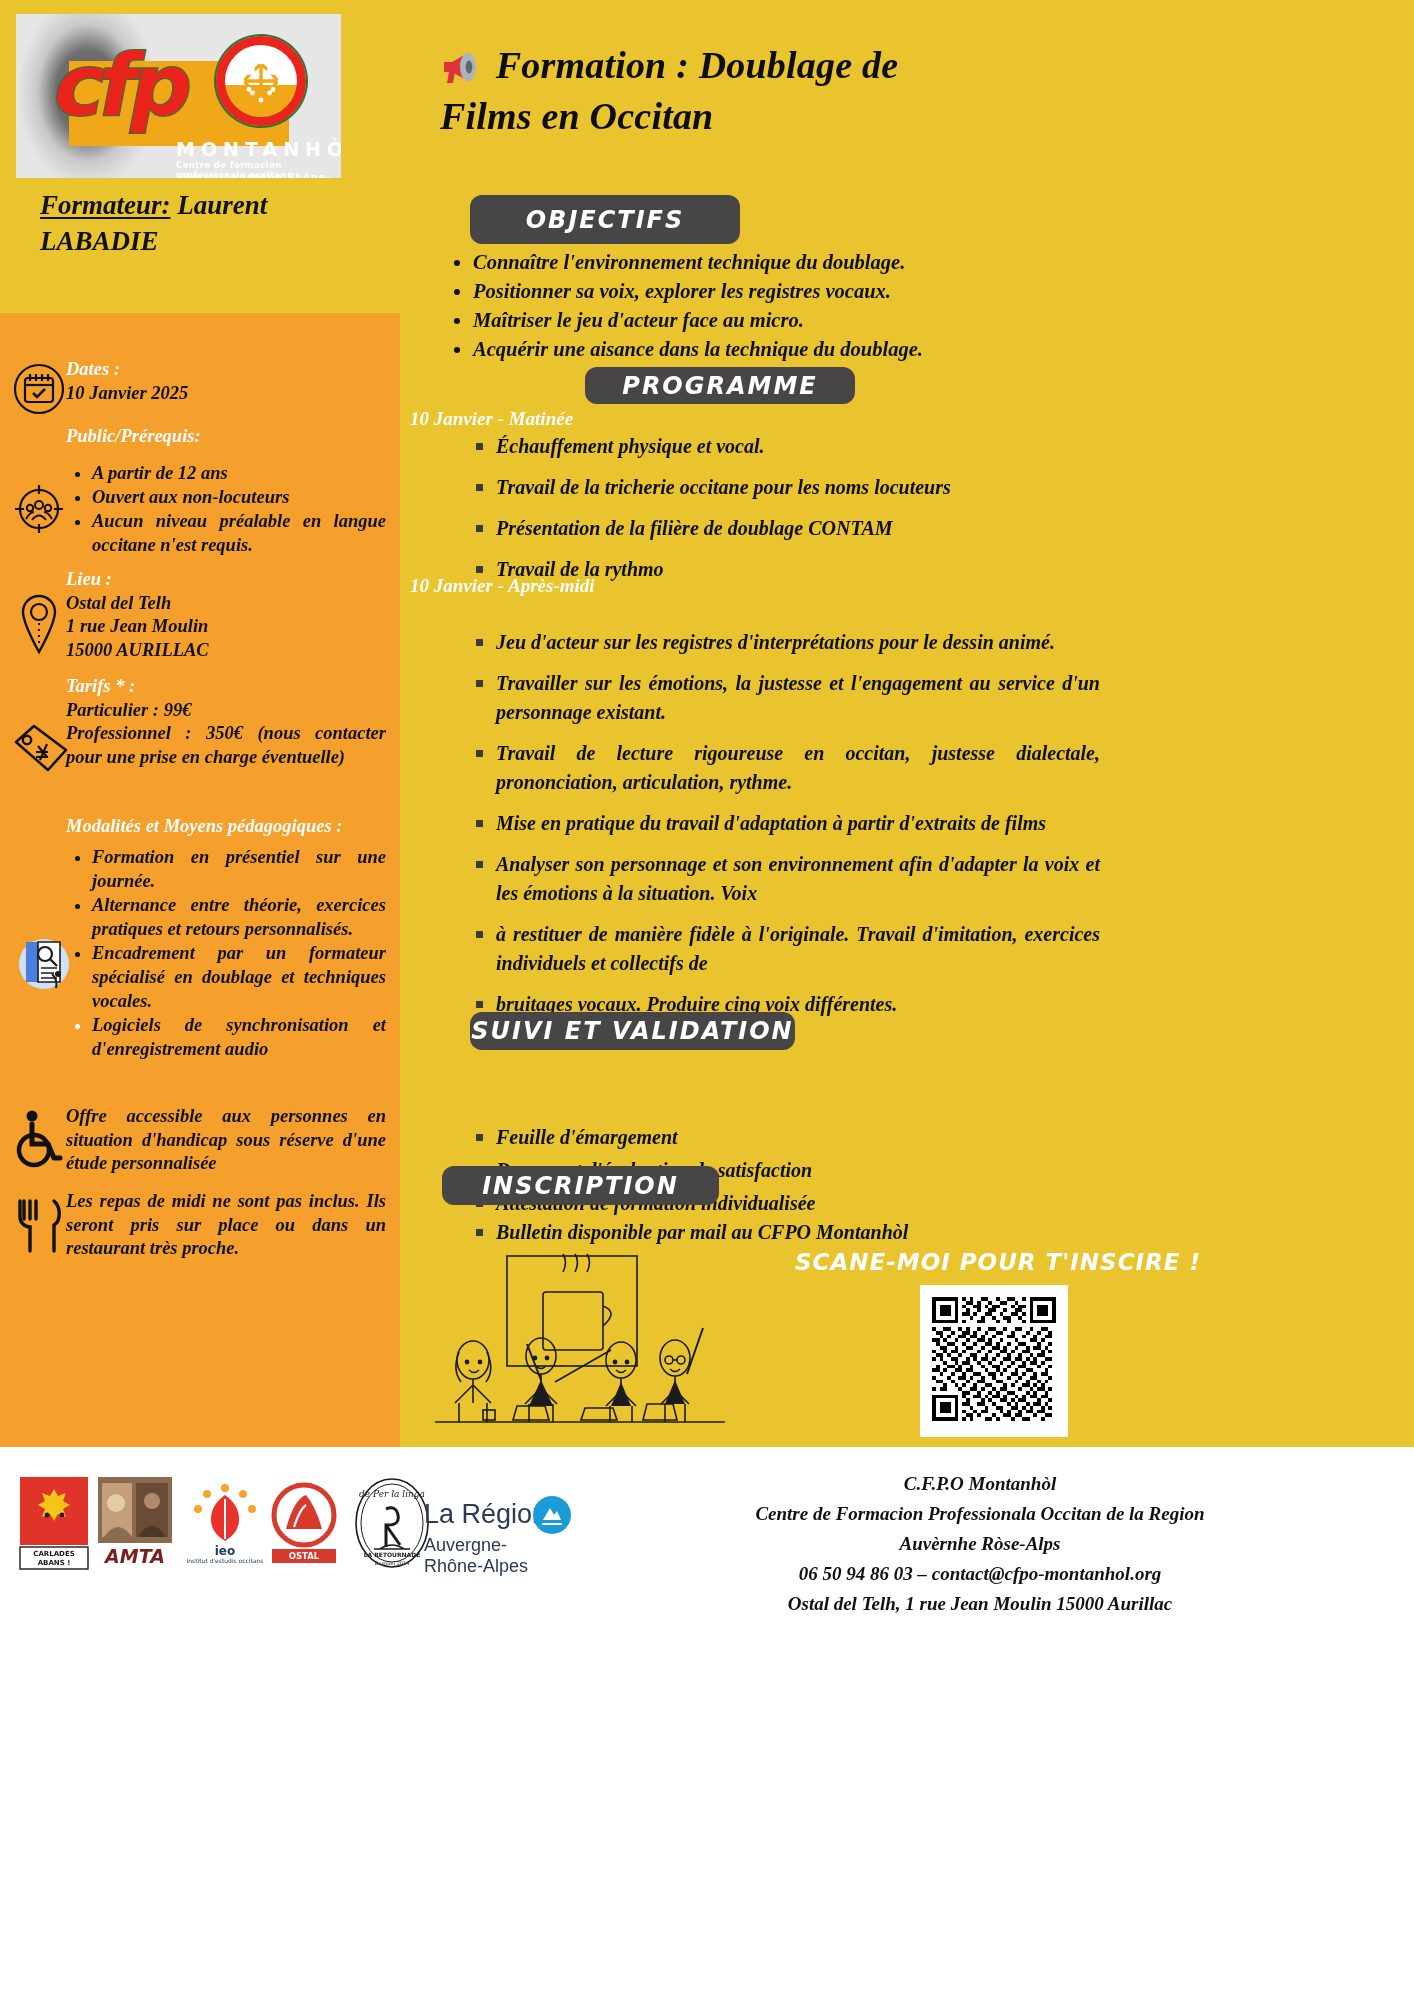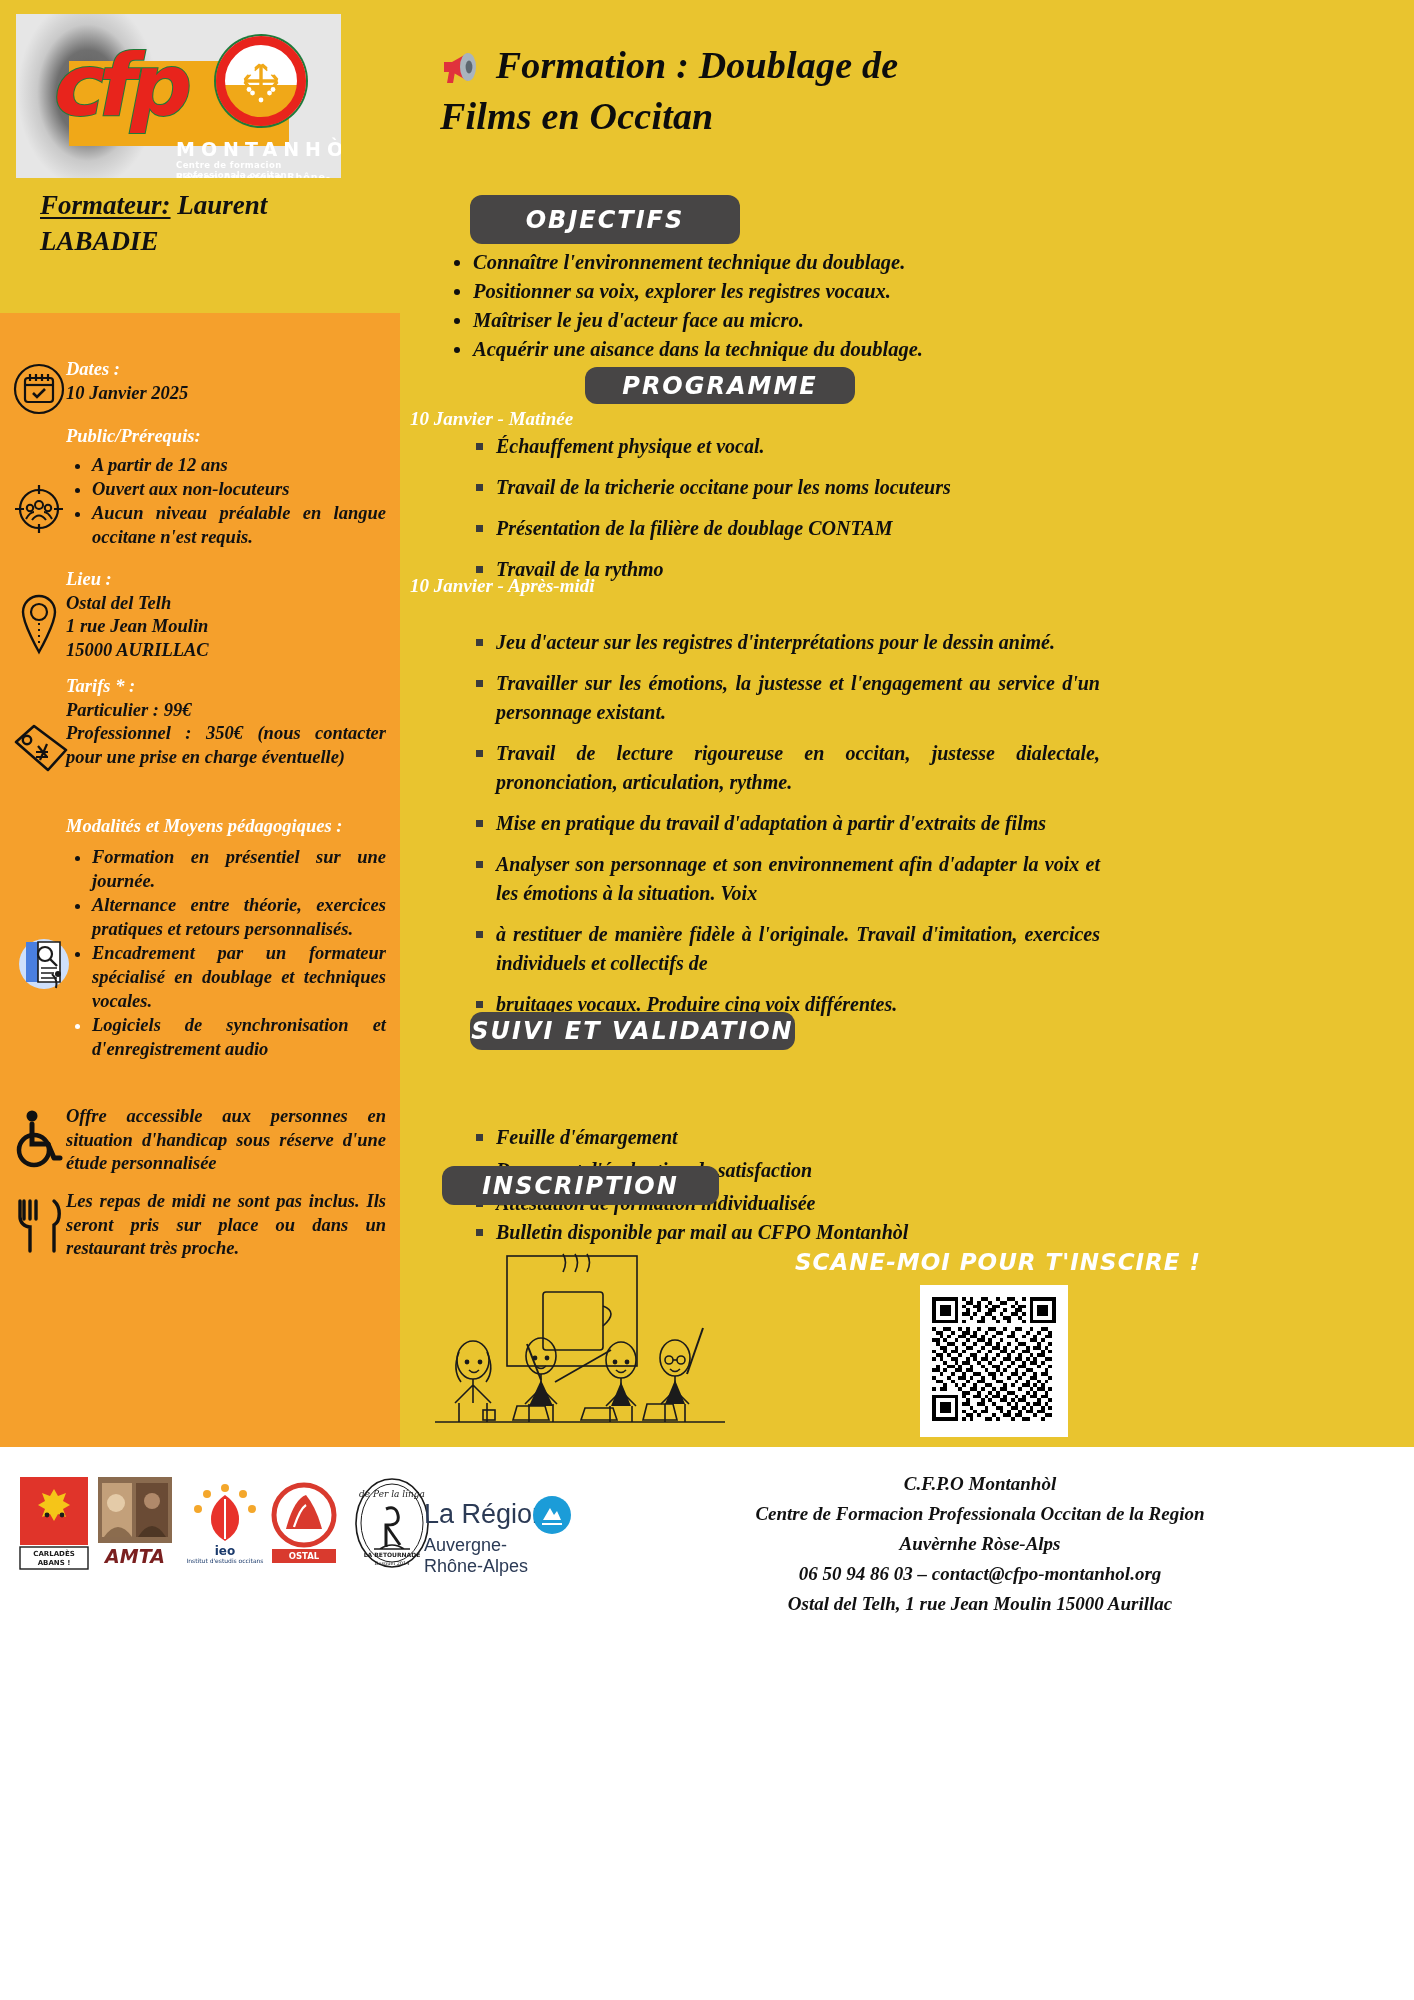--- a/index.html
+++ b/index.html
@@ -342,21 +342,21 @@
       <circle cx="27" cy="27" r="19" fill="none" stroke="#111" stroke-width="2.2"></circle>
       <path d="M27 3 V12 M27 42 V51 M3 27 H12 M42 27 H51" stroke="#111" stroke-width="2.2"></path>
       <circle cx="27" cy="23" r="4" fill="none" stroke="#111" stroke-width="2"></circle>
       <circle cx="18" cy="26" r="3.2" fill="none" stroke="#111" stroke-width="2"></circle>
       <circle cx="36" cy="26" r="3.2" fill="none" stroke="#111" stroke-width="2"></circle>
       <path d="M14 37 q4 -7 8 -7 M32 30 q4 0 8 7" fill="none" stroke="#111" stroke-width="2"></path>
       <path d="M20 38 q7 -9 14 0" fill="none" stroke="#111" stroke-width="2"></path>
     </svg>
     <div class="sb-block" style="left:66px; top:425px; width:320px;">
       <div class="sb-head">Public/Prérequis:</div>
-      <ul class="sb-list" style="margin-top:4px;">
+      <ul class="sb-list" style="margin-top:12px;">
         <li>A partir de 12 ans</li>
         <li>Ouvert aux non-locuteurs</li>
         <li>Aucun niveau préalable en langue occitane n'est requis.</li>
       </ul>
     </div>
 
     <svg class="sb-icon" style="left:12px; top:590px; height:68px;" viewBox="0 0 54 68">
       <path d="M27 6 a16 16 0 0 1 16 16 c0 12 -16 40 -16 40 S11 34 11 22 A16 16 0 0 1 27 6z" fill="none" stroke="#111" stroke-width="2.4"></path>
       <circle cx="27" cy="22" r="8" fill="none" stroke="#111" stroke-width="2.2"></circle>
       <path d="M27 33 v22" stroke="#111" stroke-width="2" stroke-dasharray="2 4"></path>

